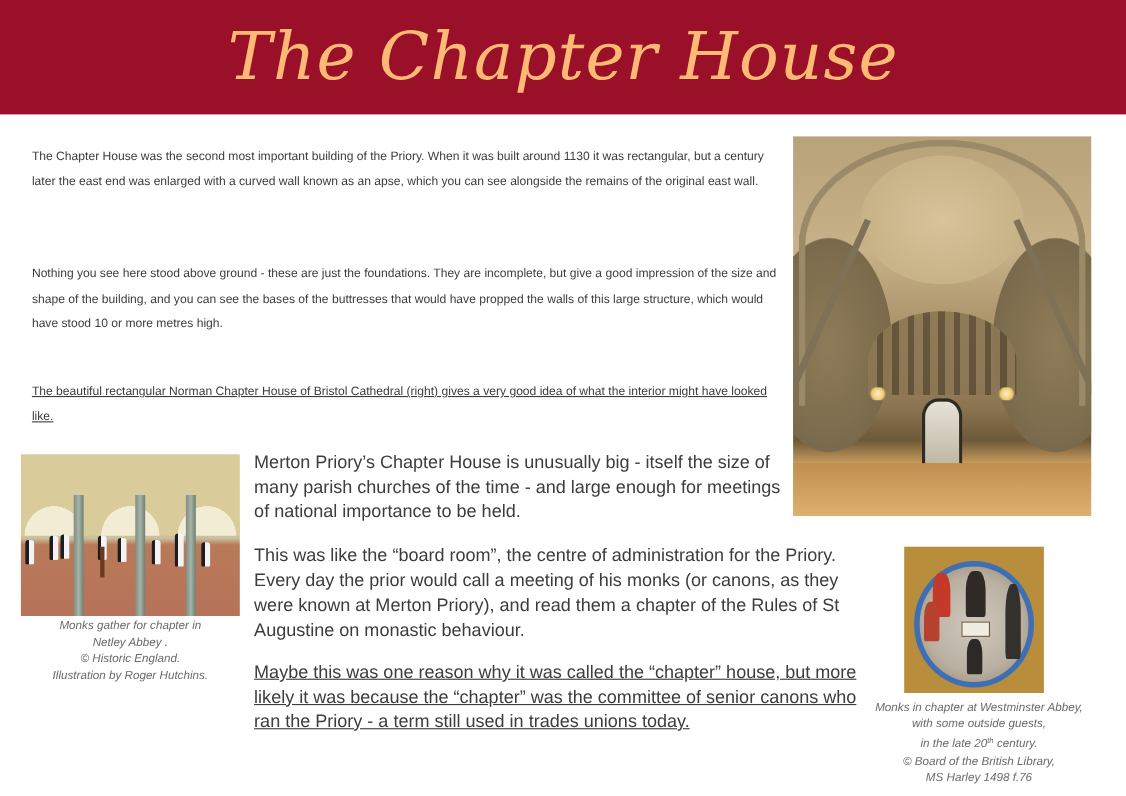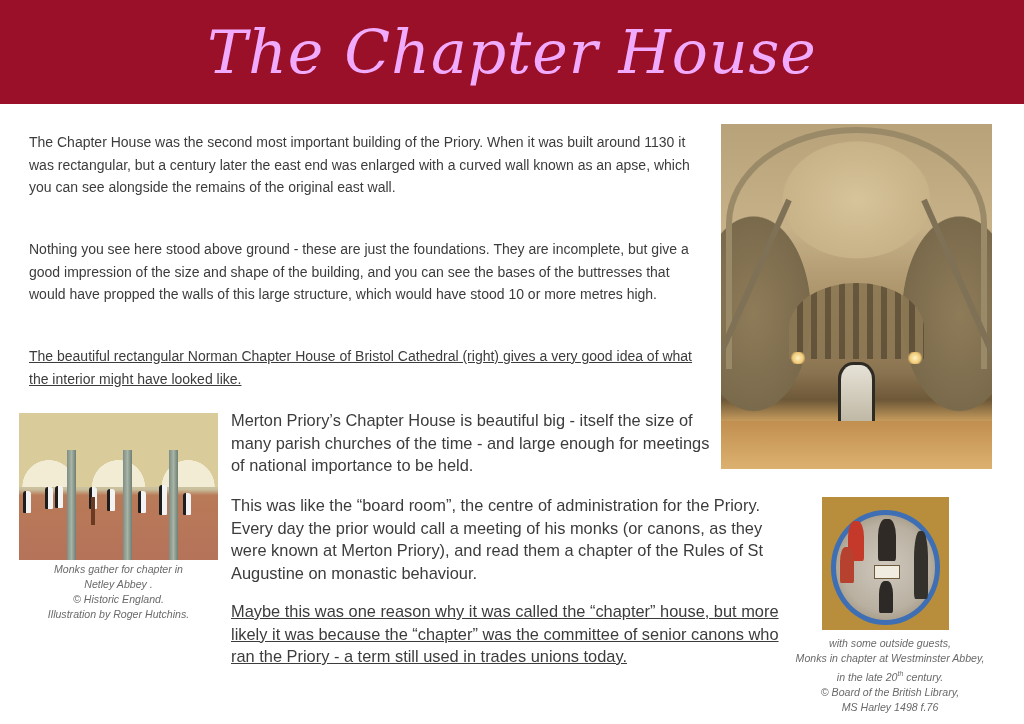--- a/index.html
+++ b/index.html
@@ -22,27 +22,27 @@
       height: 104px;
       background: #9b1029;
       display: flex;
       align-items: center;
       justify-content: center;
     }
     .banner-title {
       font-family: "DejaVu Serif", "Liberation Serif", serif;
       font-style: italic;
       font-size: 60px;
-      color: #f0abfc;
+      color: #fdba74;
       letter-spacing: 1px;
       margin-top: -6px;
     }
     .para {
       position: absolute;
-      font-size: 14px;
+      font-size: 11px;
       line-height: 22.5px;
       color: #3c3c3c;
       margin: 0;
     }
     #p1 { left: 29px; top: 131px; width: 680px; }
     #p2 { left: 29px; top: 238px; width: 680px; }
     #p3 { left: 29px; top: 345px; width: 680px; text-decoration: underline; }
     #p4 { left: 231px; top: 409px; width: 480px; font-size: 16.4px; }
     #p5 { left: 231px; top: 494px; width: 535px; font-size: 16.4px; }
     #p6 { left: 231px; top: 600px; width: 550px; font-size: 16.4px; text-decoration: underline; }
@@ -157,21 +157,21 @@
 </head>
 <body>
 
 <header class="banner">
   <h1 class="banner-title" style="margin:0;font-weight:normal;">The Chapter House</h1>
 </header>
 
 <p class="para" id="p1">The Chapter House was the second most important building of the Priory. When it was built around 1130 it was rectangular, but a century later the east end was enlarged with a curved wall known as an apse, which you can see alongside the remains of the original east wall.</p>
 <p class="para" id="p2">Nothing you see here stood above ground  -  these are just the foundations.  They are incomplete, but give a good impression of the size and shape of the building, and you can see the bases of the buttresses that would have propped the walls of this large structure, which would have stood 10 or more metres high.</p>
 <p class="para" id="p3">The beautiful rectangular Norman Chapter House of Bristol Cathedral (right) gives a very good idea of what the interior might have looked like.</p>
-<p class="para" id="p4">Merton Priory’s Chapter House is beautiful big  -  itself the size of many parish churches of the time  -  and large enough for meetings of national importance to be held.</p>
+<p class="para" id="p4">Merton Priory’s Chapter House is unusually big  -  itself the size of many parish churches of the time  -  and large enough for meetings of national importance to be held.</p>
 <p class="para" id="p5">This was like the “board room”, the centre of administration for the Priory.   Every day the prior would call a meeting of his monks (or canons, as they were known at Merton Priory), and read them a chapter of the Rules of St Augustine on monastic behaviour.</p>
 <p class="para" id="p6">Maybe this was one reason why it was called the “chapter” house, but more likely it was because the “chapter” was the committee of senior canons who ran the Priory  -  a term still used in trades unions today.</p>
 
 <div class="photo" id="bristol-photo" title="Interior of the Norman Chapter House of Bristol Cathedral">
   <div class="arch-outer"></div>
   <div class="rib-l"></div>
   <div class="rib-r"></div>
   <div class="arcade"></div>
   <div class="lamp-l"></div>
   <div class="lamp-r"></div>
@@ -204,18 +204,18 @@
 <div class="photo" id="westminster-photo" title="Illuminated manuscript of monks in chapter at Westminster Abbey">
   <div class="ring"></div>
   <div class="fig" style="left:26px; top:24px; width:16px; height:40px; background:#c4392a;"></div>
   <div class="fig" style="left:18px; top:50px; width:14px; height:36px; background:#b7412f;"></div>
   <div class="fig" style="left:56px; top:22px; width:18px; height:42px; background:#2f2a25;"></div>
   <div class="fig" style="left:92px; top:34px; width:14px; height:68px; background:#34302c;"></div>
   <div class="fig" style="left:57px; top:84px; width:14px; height:32px; background:#2c2926;"></div>
   <div style="position:absolute; left:52px; top:68px; width:24px; height:12px; background:#f1ece0; border:1px solid #6e5a3a;"></div>
 </div>
 <p class="caption" id="westminster-caption">
+  <span>Monks in chapter at Westminster Abbey,</span>
   <span>with some outside guests,</span>
-  <span>Monks in chapter at Westminster Abbey,</span>
   <span><span style="display:inline">in the late 20</span><sup>th</sup><span style="display:inline"> century.</span></span>
   <span>© Board of the British Library,</span>
   <span>MS Harley 1498 f.76</span>
 </p>
 
 </body></html>

